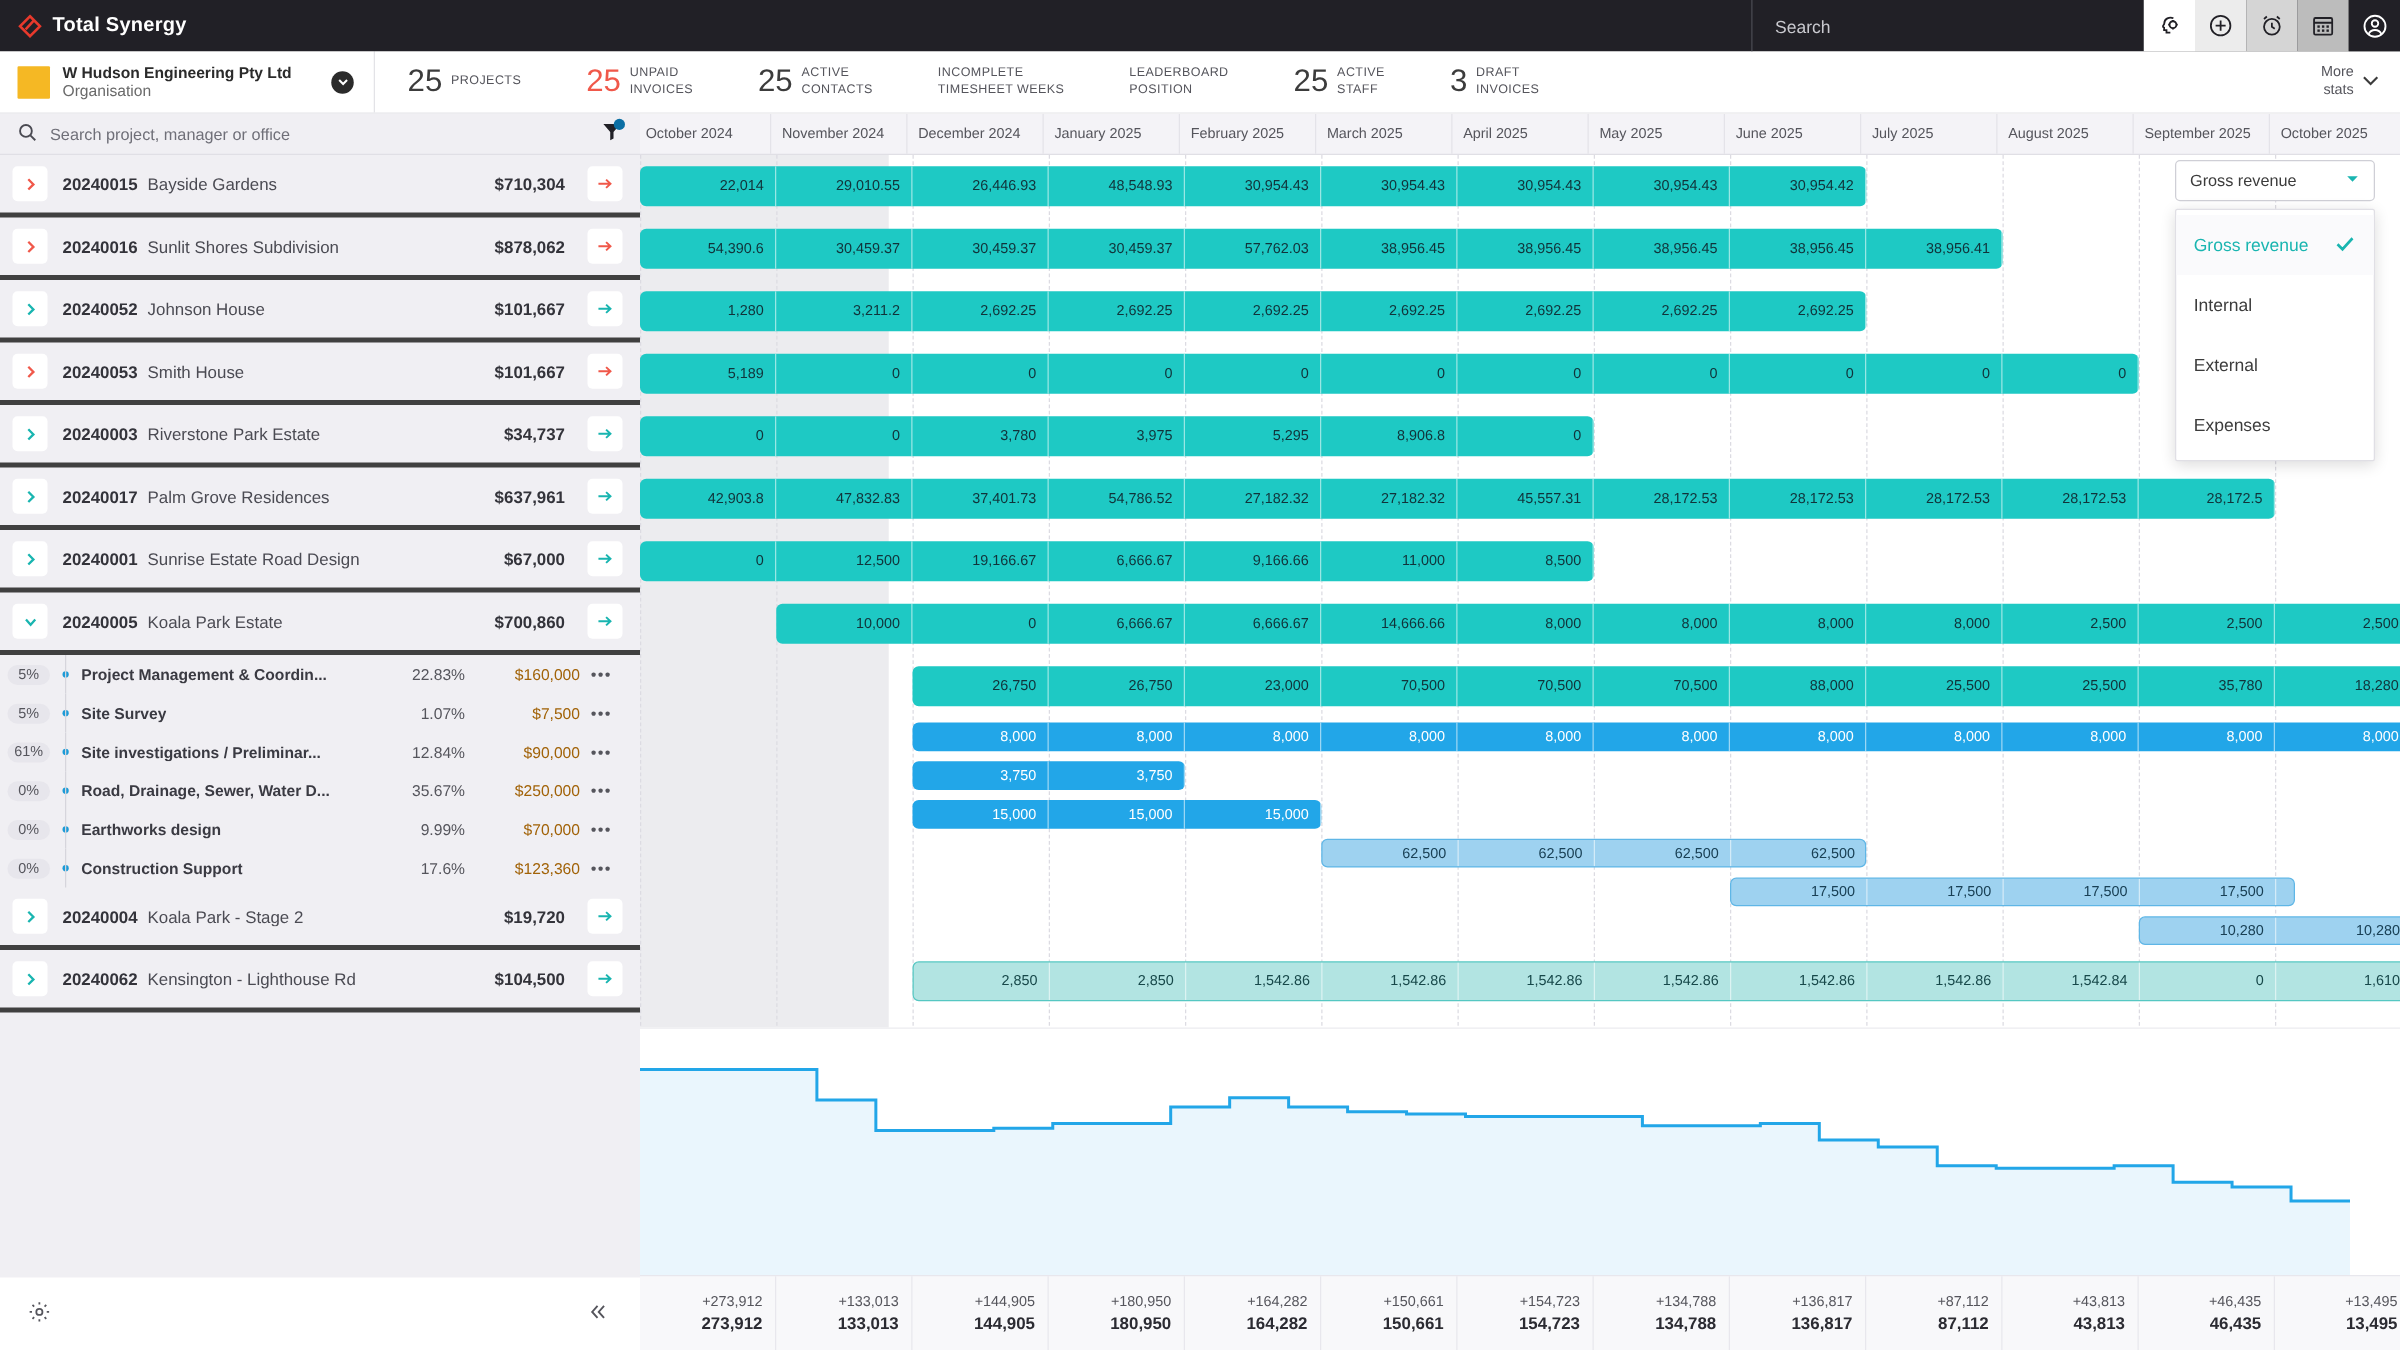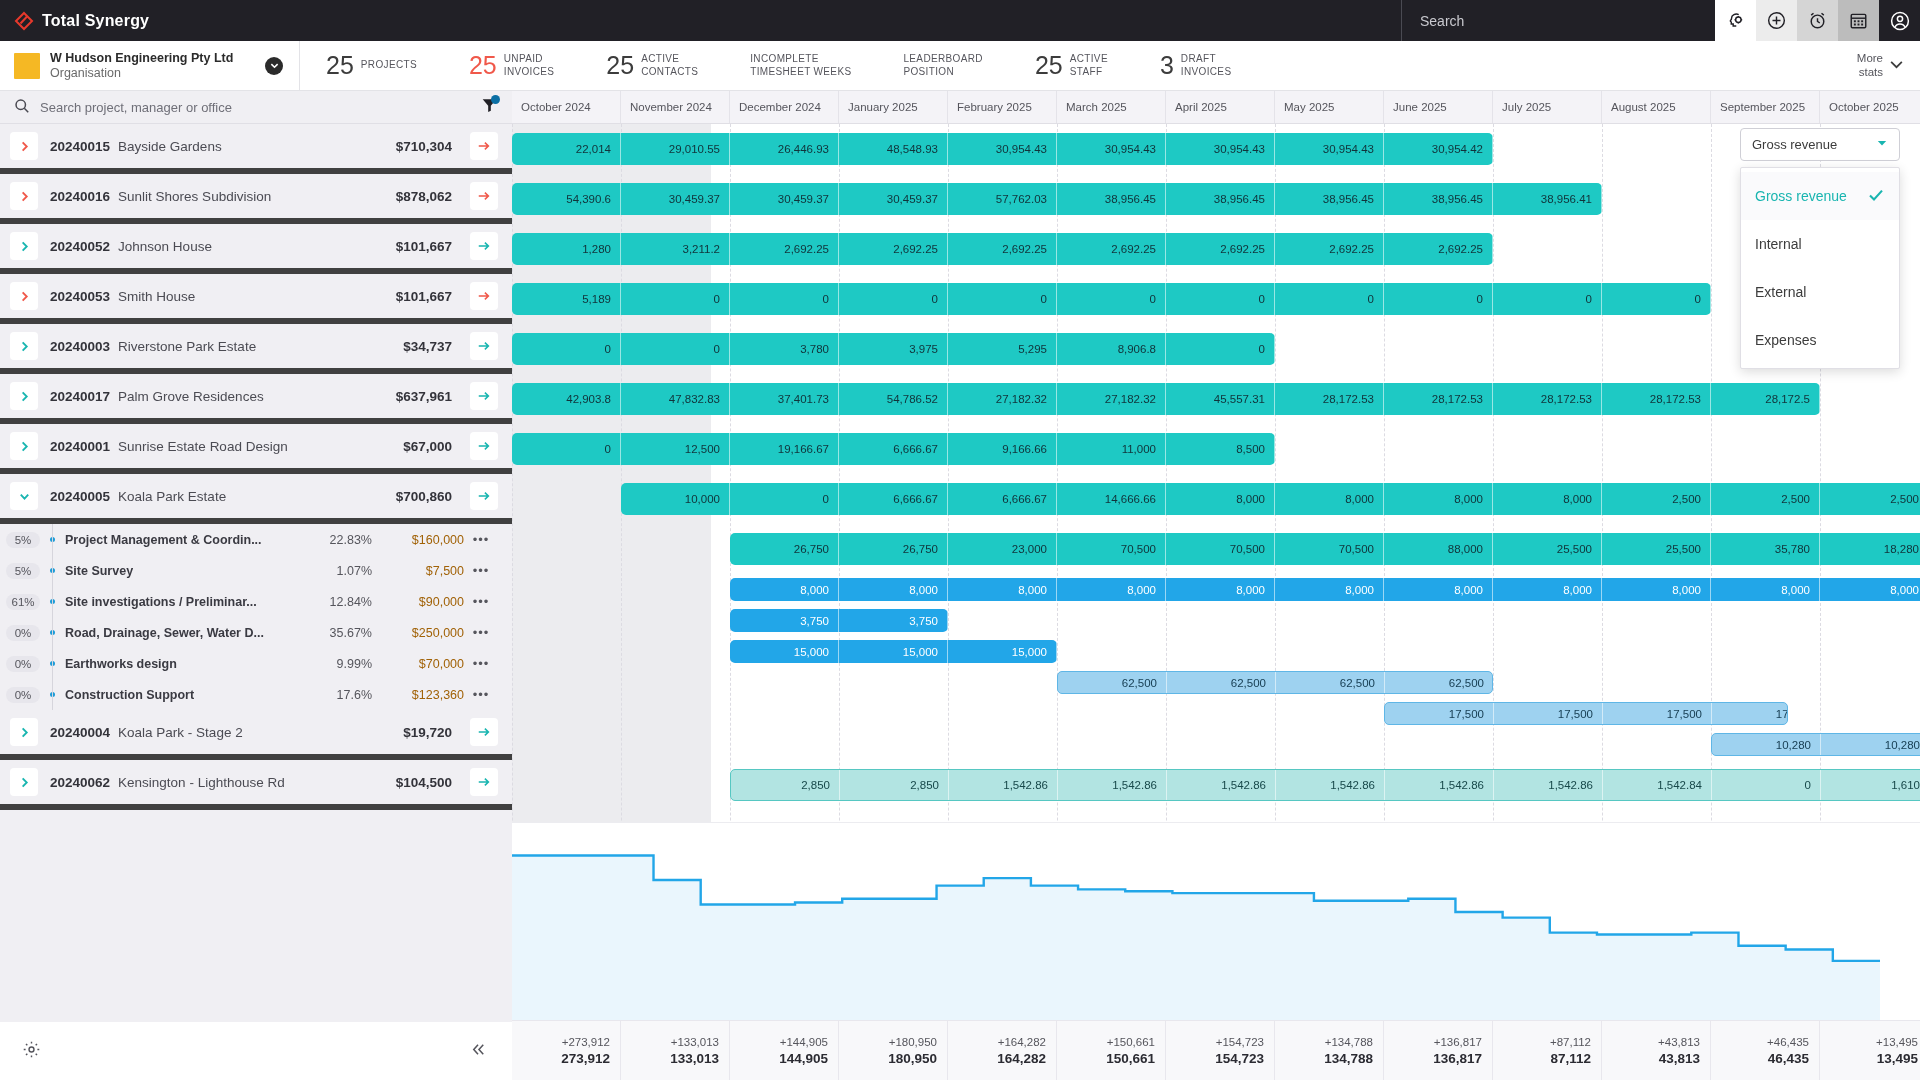--- a/index.html
+++ b/index.html
@@ -68,21 +68,21 @@
     height:33px; display:flex; align-items:center; gap:10px; padding:0 14px;
     background:#f0eff3; border-bottom:1px solid #e0dfe5;
   }
   .searchrow .ph{ color:#6f6f78; font-size:13px; flex:1;}
   .filter-ic{ position:relative; }
   .filter-dot{ position:absolute; right:-2px; top:-2px; width:9px;height:9px;border-radius:50%;background:#0b6fa4;}
 
   .projlist{ flex:1; overflow:hidden; }
   .prow{
     height:50px; display:flex; align-items:center; padding:0 14px 0 10px;
-    border-bottom:6px solid #404040; position:relative;
+    border-bottom:4px solid #404040; position:relative;
   }
   .chev{
     width:28px;height:28px;background:#fff;border-radius:4px;
     display:flex;align-items:center;justify-content:center; flex:0 0 28px;
   }
   .pid{ font-weight:700; color:#33333a; font-size:13.5px; margin-left:12px;}
   .pname{ color:#4b4b53; font-size:13.5px; margin-left:8px; white-space:nowrap; overflow:hidden; text-overflow:ellipsis;}
   .pval{ margin-left:auto; font-weight:700; font-size:13.5px; color:#33333a; padding-right:18px;}
   .goto{
     width:28px;height:28px;background:#fff;border-radius:4px;
@@ -107,21 +107,21 @@
   }
 
   .sidefoot{
     height:58px; background:#fff; display:flex;align-items:center;justify-content:space-between;
     padding:0 24px 0 22px;
   }
 
   
   .timeline{ flex:1; position:relative; background:#fff; overflow:hidden;}
   .months{
-    height:33px; display:flex; background:#f4f3f7; border-bottom:1px solid #e0dfe5;
+    height:33px; display:flex; background:#f4f3f7; border-bottom:1px solid #e0dfe5;justify-content:center;
   }
   .mcell{
     width:109px; flex:0 0 109px; border-right:1px solid #e4e3e9;
     display:flex;align-items:center; padding-left:9px; font-size:11.5px; color:#55555c;
   }
   .grid{ position:absolute; left:0; right:0; top:33px; bottom:0; }
   .gline{ position:absolute; top:0; bottom:0; width:1px; border-left:1px dashed #dcdbe2;}
   .past-shade{ position:absolute; top:0; bottom:0; left:0; width:199px; background:#e6e5e9; opacity:.75;}
 
   .rows{ position:absolute; left:0; right:0; top:33px; }
@@ -722,21 +722,21 @@
         </div>
         <div class="rowband task">
           <div class="bar lblue" style="left: 545px; width: 436px;">
             <div class="bcell">62,500</div>
             <div class="bcell">62,500</div>
             <div class="bcell">62,500</div>
             <div class="bcell">62,500</div>
           </div>
         </div>
         <div class="rowband task">
-          <div class="bar lblue" style="left: 872px; width: 404px;">
+          <div class="bar lblue" style="left: 872px; width: 452px;">
             <div class="bcell">17,500</div>
             <div class="bcell">17,500</div>
             <div class="bcell">17,500</div>
             <div class="bcell">17,500</div>
           </div>
         </div>
         <div class="rowband task">
           <div class="bar lblue" style="left: 1199px; width: 218px;">
             <div class="bcell">10,280</div>
             <div class="bcell">10,280</div>

